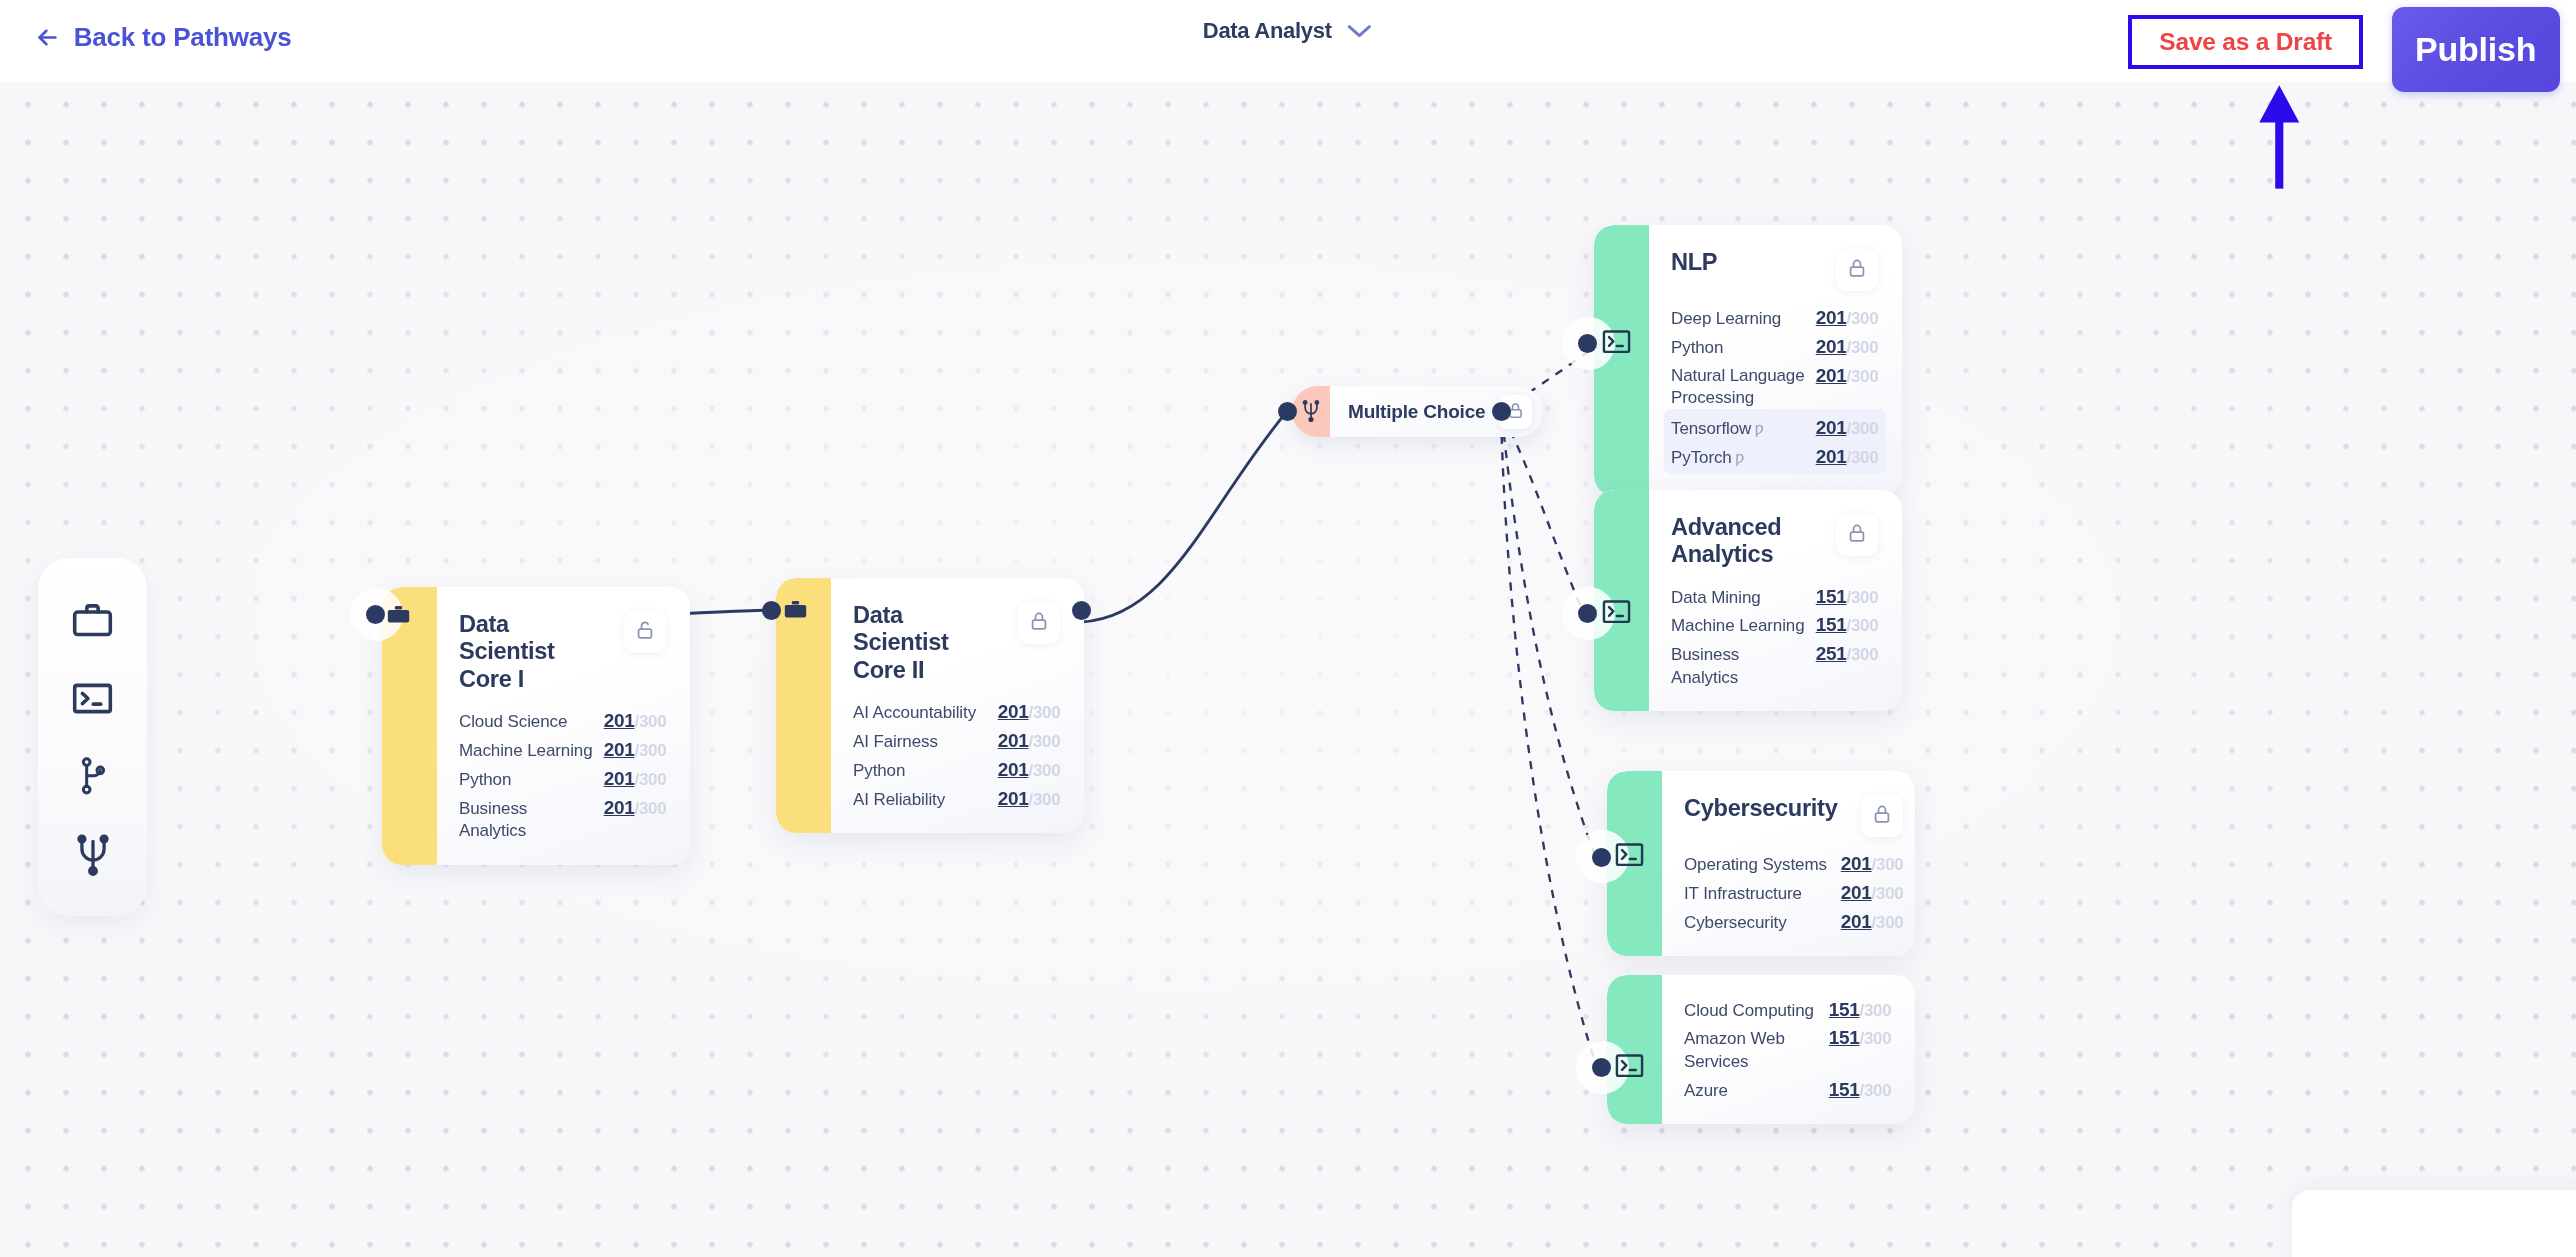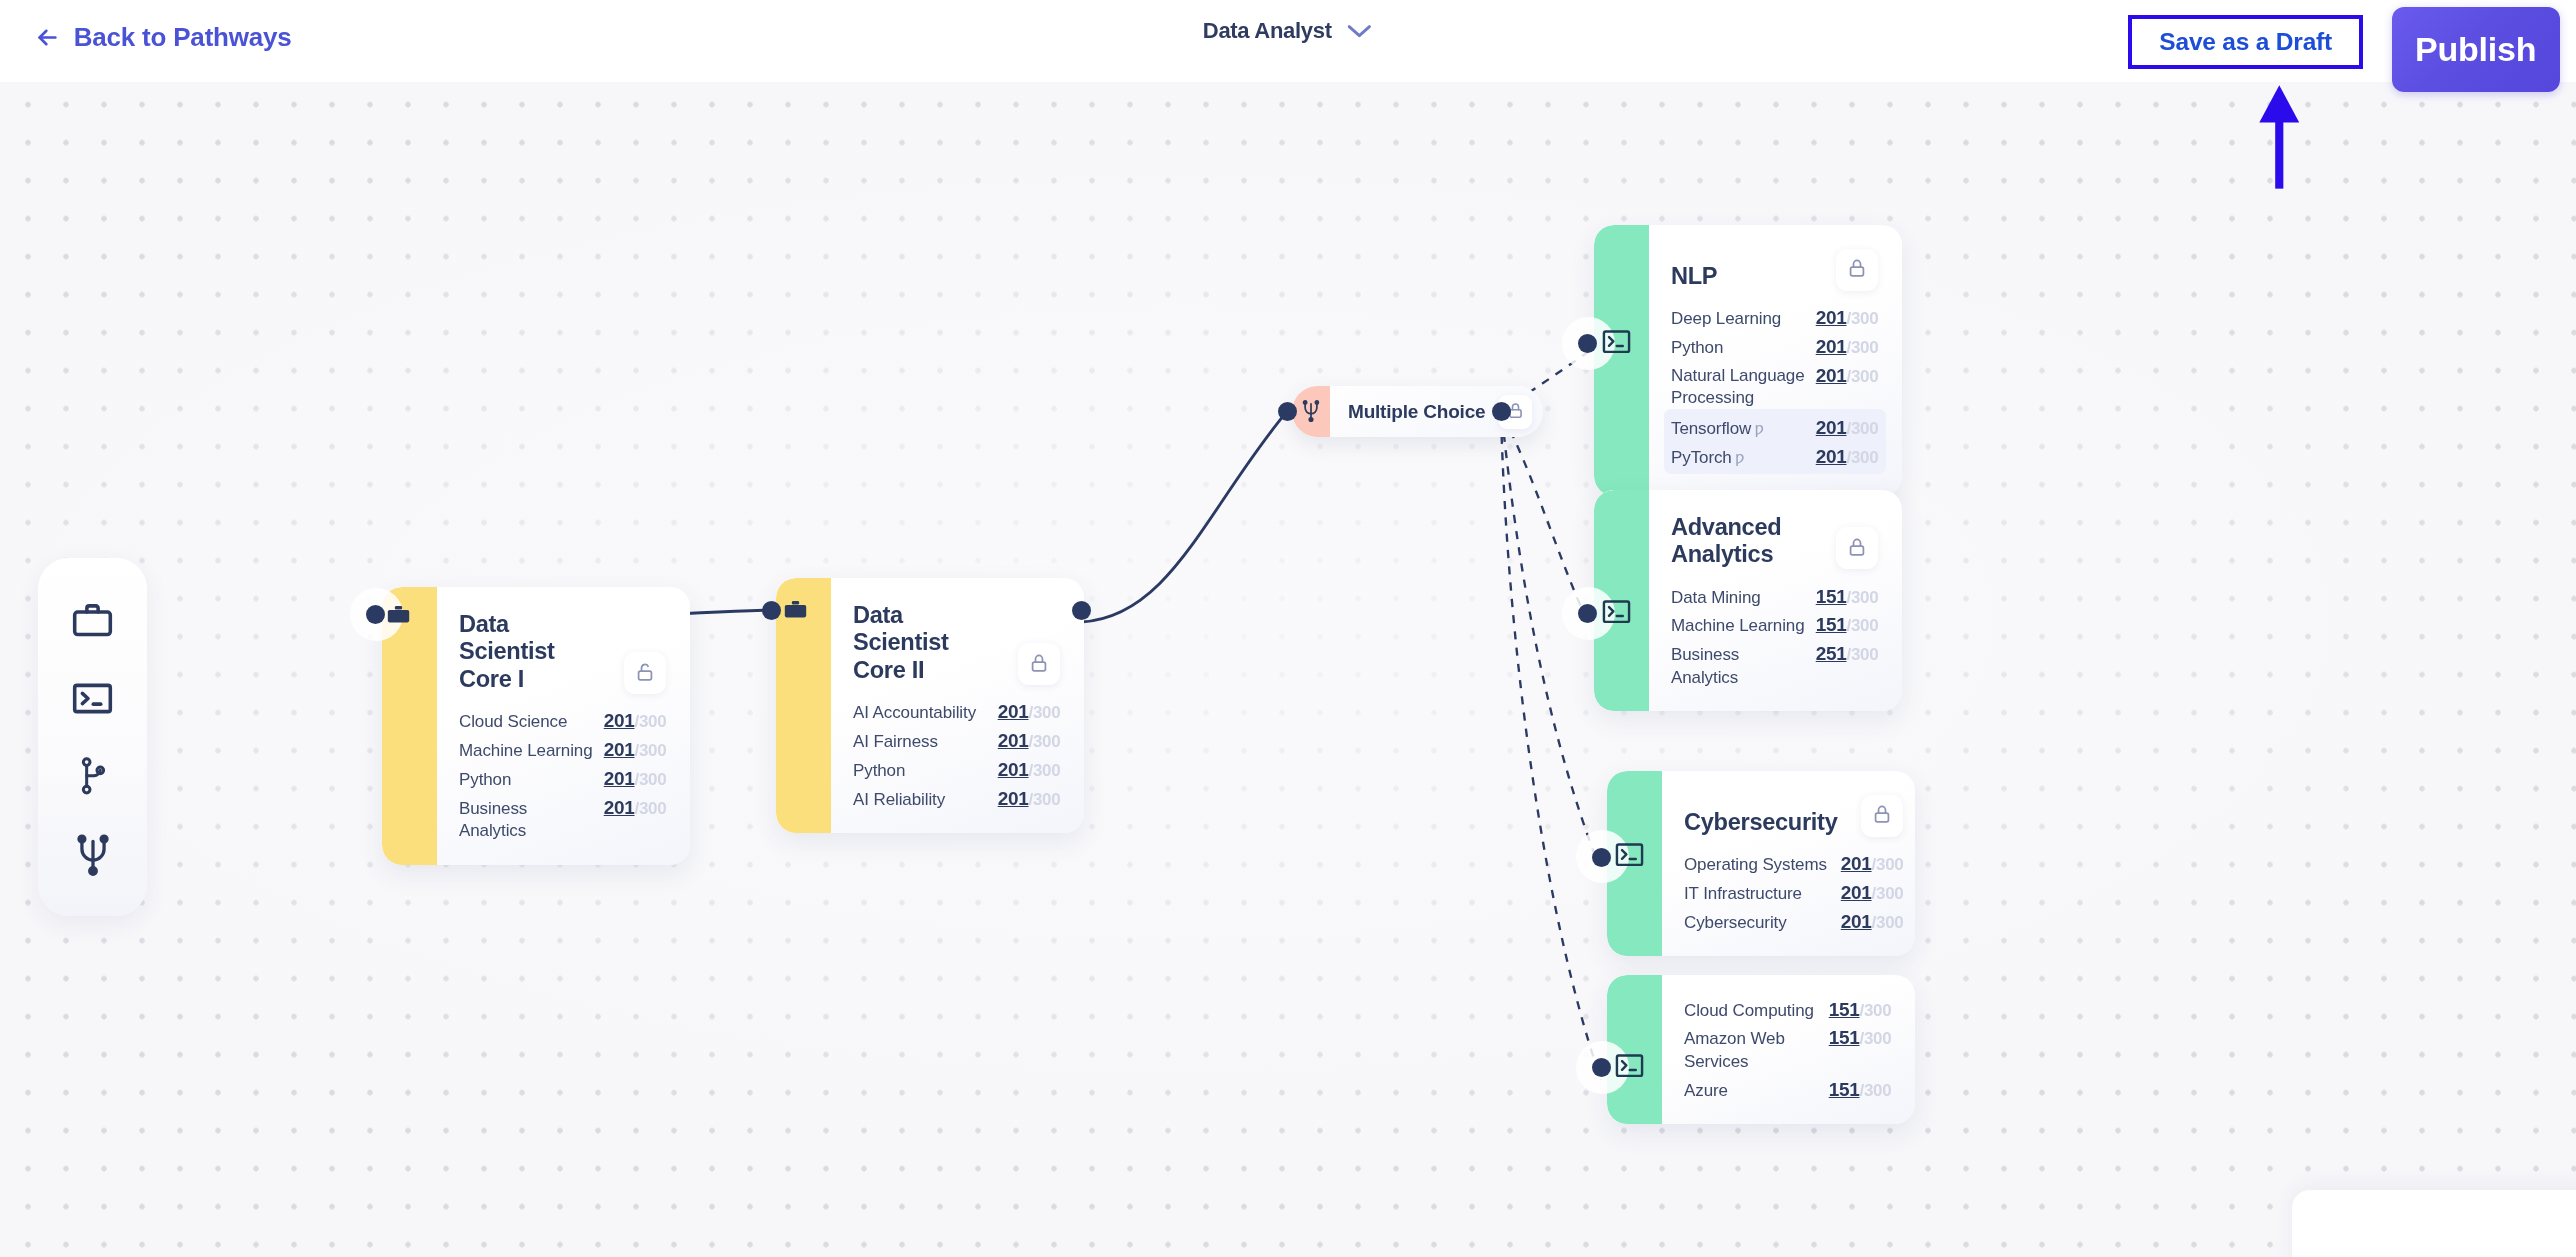--- a/index.html
+++ b/index.html
@@ -36,21 +36,21 @@
     white-space: nowrap;
   }
   #chev { width: 27px; height: 16.3px; display:block; }
 
   #draft-btn {
     position: absolute; right: 213px; top: 14.5px;
     height: 54px; padding: 0 27px;
     display: flex; align-items: center; justify-content: center;
     background: #ffffff;
     border: 4.5px solid #2b0beb;
-    color: #1d4ed8; font-size: 24.5px; font-weight: 700; letter-spacing: -0.2px;
+    color: #ef4444; font-size: 24.5px; font-weight: 700; letter-spacing: -0.2px;
     white-space: nowrap; cursor: pointer;
   }
   #publish-btn {
     position: absolute; right: 16.3px; top: 7.3px;
     width: 168px; height: 85px; border-radius: 12px;
     display: flex; align-items: center; justify-content: center;
     background: linear-gradient(135deg, #6a5bee 0%, #5b4ee0 45%, #5646dd 100%);
     color: #ffffff; font-size: 34px; font-weight: 700; letter-spacing: -0.2px;
     cursor: pointer; box-shadow: 0 2.7px 9px rgba(80,70,220,0.25);
   }
@@ -105,21 +105,21 @@
   }
   .node-band {
     width: 55px; flex: 0 0 55px;
     border-radius: 20px 0 0 20px;
   }
   .band-yellow { background: #fbdf7c; }
   .band-green  { background: #86e8bf; }
 
   .node-body { flex: 1; padding: 23.6px 23.6px 22px 22px; position: relative; }
   .node-head {
-    display: flex; align-items: flex-end; justify-content: space-between;
+    display: flex; align-items: flex-start; justify-content: space-between;
     gap: 24px; margin-bottom: 16.3px;
   }
   .node-title {
     color: #2c3a5e; font-size: 23.6px; font-weight: 700;
     line-height: 1.18; letter-spacing: -0.3px; max-width: 231px;
   }
   .lock-chip {
     width: 42px; height: 42px; border-radius: 11px;
     background: #ffffff;
     box-shadow: 0 1.8px 7.3px rgba(60,64,110,0.08);

